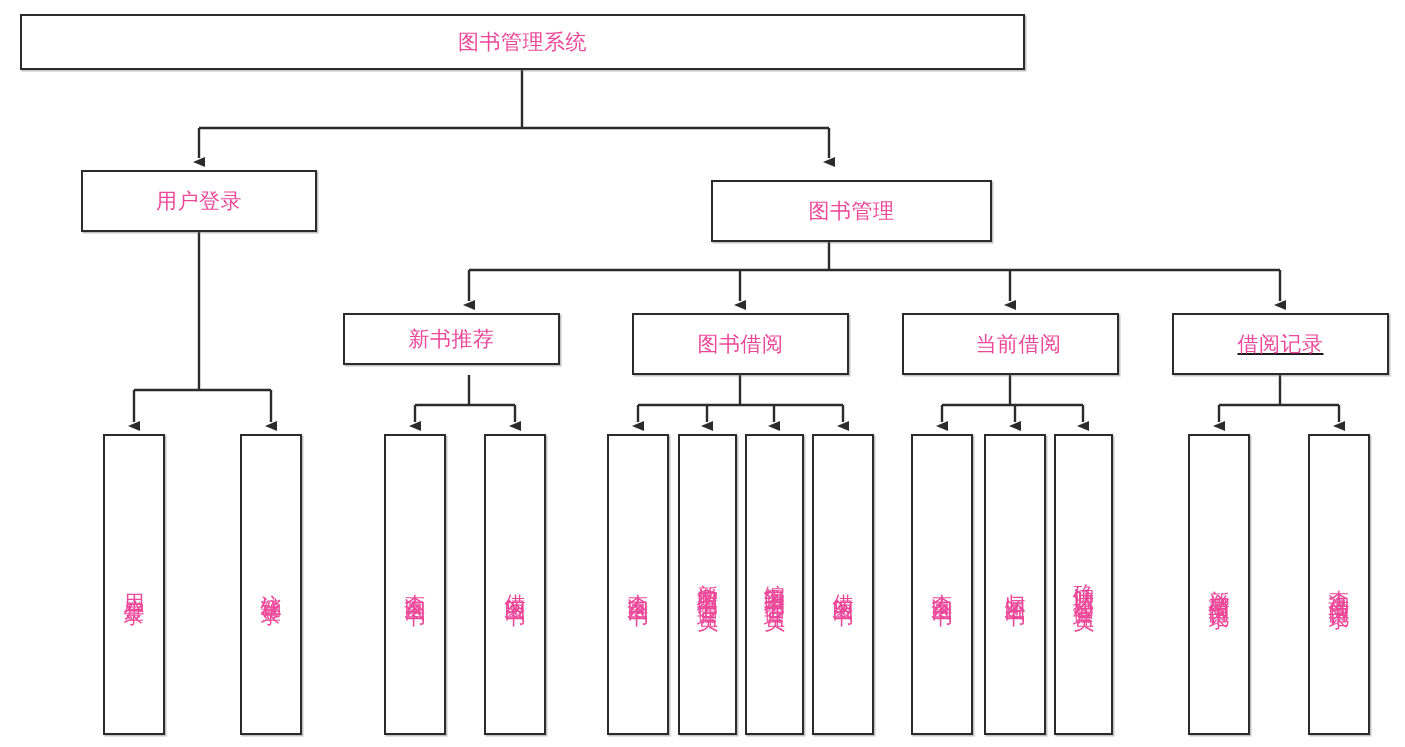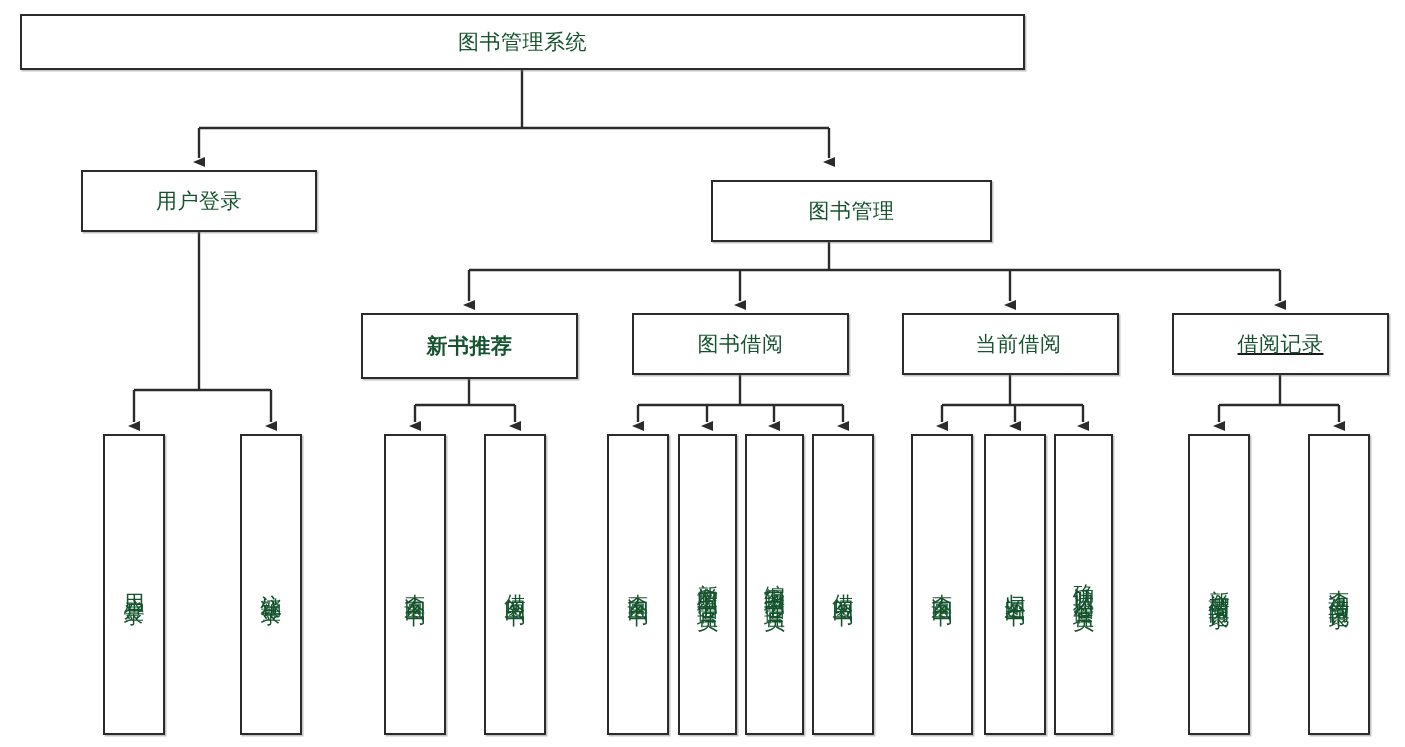--- a/index.html
+++ b/index.html
@@ -19,21 +19,21 @@
     display:flex;
     align-items:center;
     justify-content:center;
     box-shadow:1.5px 1.5px 0 rgba(120,120,120,.45);
   }
   .node .lbl{
     font-size:21px;
     line-height:1.15;
     letter-spacing:.5px;
     white-space:nowrap;
-    color:#14532d;
+    color:#ec4899;
   }
   .node.vert .lbl{
     writing-mode:vertical-rl;
     text-orientation:upright;
     letter-spacing:4px;
     font-size:21px;
     white-space:nowrap;
   }
   #watermark{
     position:absolute;
@@ -99,21 +99,21 @@
 
   <div id="level1-layer">
       <div class="node" style="left: 81px; top: 170px; width: 236px; height: 62px;">
         <span class="lbl">用户登录</span>
       </div>
       <div class="node" style="left: 711px; top: 180px; width: 281px; height: 62px;">
         <span class="lbl">图书管理</span>
       </div>
     </div>
   <div id="level2-layer">
-      <div class="node" style="left: 361px; top: 313px; width: 217px; height: 66px; font-weight: bold;">
+      <div class="node" style="left: 343px; top: 313px; width: 217px; height: 52px;">
         <span class="lbl">新书推荐</span>
       </div>
       <div class="node" style="left: 632px; top: 313px; width: 217px; height: 62px; font-family: Liberation Serif, serif;">
         <span class="lbl">图书借阅</span>
       </div>
       <div class="node" style="left: 902px; top: 313px; width: 217px; height: 62px; padding-left: 16px;">
         <span class="lbl">当前借阅</span>
       </div>
       <div class="node" style="left: 1172px; top: 313px; width: 217px; height: 62px; text-decoration: underline;">
         <span class="lbl">借阅记录</span>

